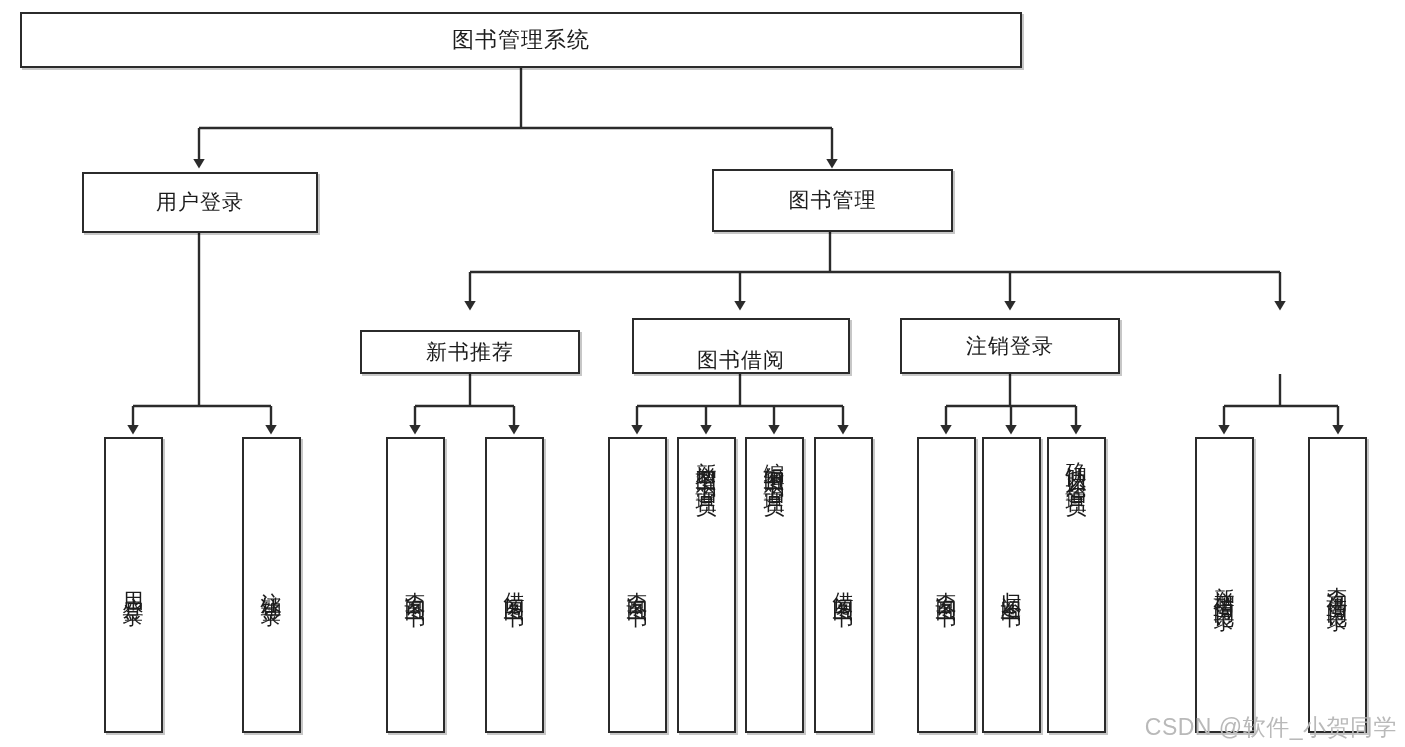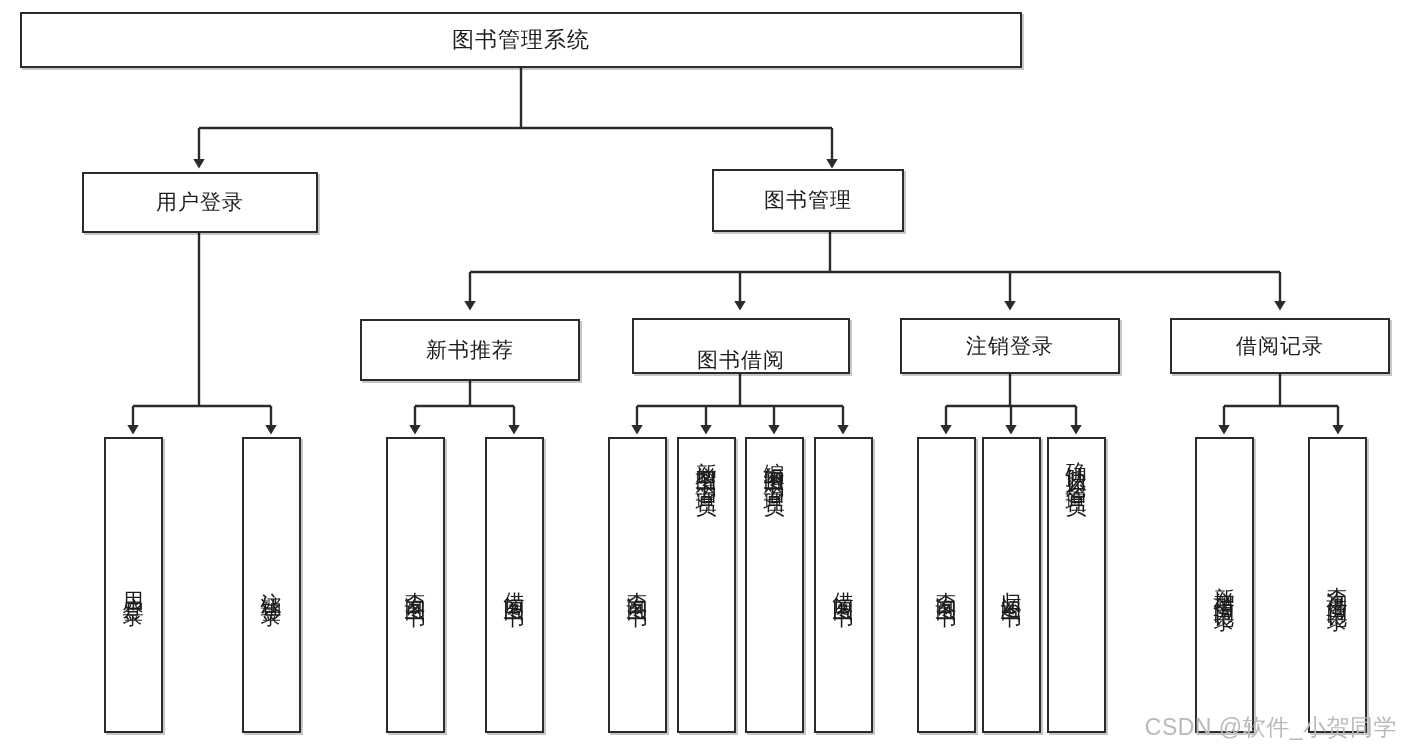--- a/index.html
+++ b/index.html
@@ -131,39 +131,36 @@
   </svg>
 
   <div class="node horiz root" style="left:20px; top:12px; width:1002px; height:56px;">
     <span class="txt">图书管理系统</span>
   </div>
 
   <div class="node horiz" style="left:82px; top:172px; width:236px; height:61px;">
     <span class="txt">用户登录</span>
   </div>
 
-  <div class="node horiz" style="left:712px; top:169px; width:192px; height:63px;">
+  <div class="node horiz" style="left:712px; top:169px; width:241px; height:63px;">
     <span class="txt">图书管理</span>
   </div>
 
-  <div class="node horiz" style="left:360px; top:319px; width:220px; height:62px;">
+  <div class="node horiz" style="left:360px; top:330px; width:220px; height:44px;">
     <span class="txt">新书推荐</span>
   </div>
 
   <div class="node horiz" style="left:632px; top:318px; width:218px; height:56px;align-items:flex-end;">
     <span class="txt">图书借阅</span>
   </div>
 
   <div class="node horiz" style="left:900px; top:318px; width:220px; height:56px;">
     <span class="txt">注销登录</span>
   </div>
 
-  <div class="node horiz" style="left:1170px; top:318px; width:220px; height:56px;">
-    <span class="txt">借阅记录</span>
-  </div>
 
   <div class="node vert mid" style="left:104px; top:437px; width:59px; height:296px;">
     <span class="txt">用户登录</span>
   </div>
 
   <div class="node vert mid" style="left:242px; top:437px; width:59px; height:296px;">
     <span class="txt">注销登录</span>
   </div>
 
   <div class="node vert mid" style="left:386px; top:437px; width:59px; height:296px;">

